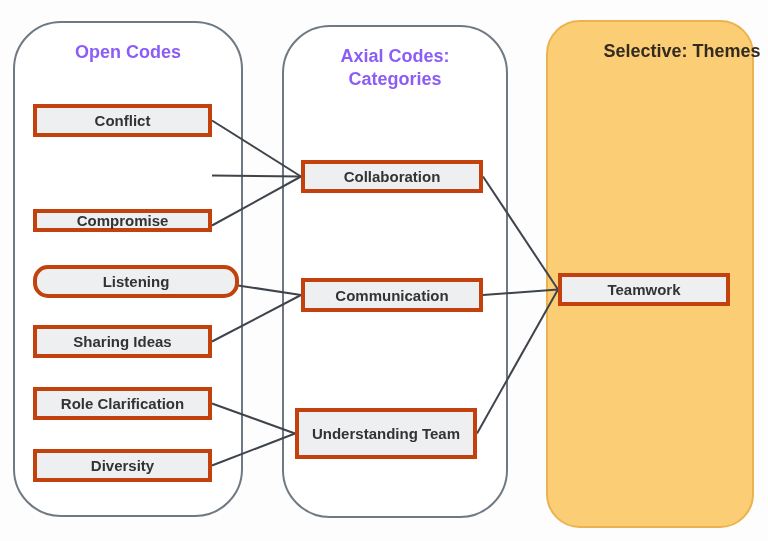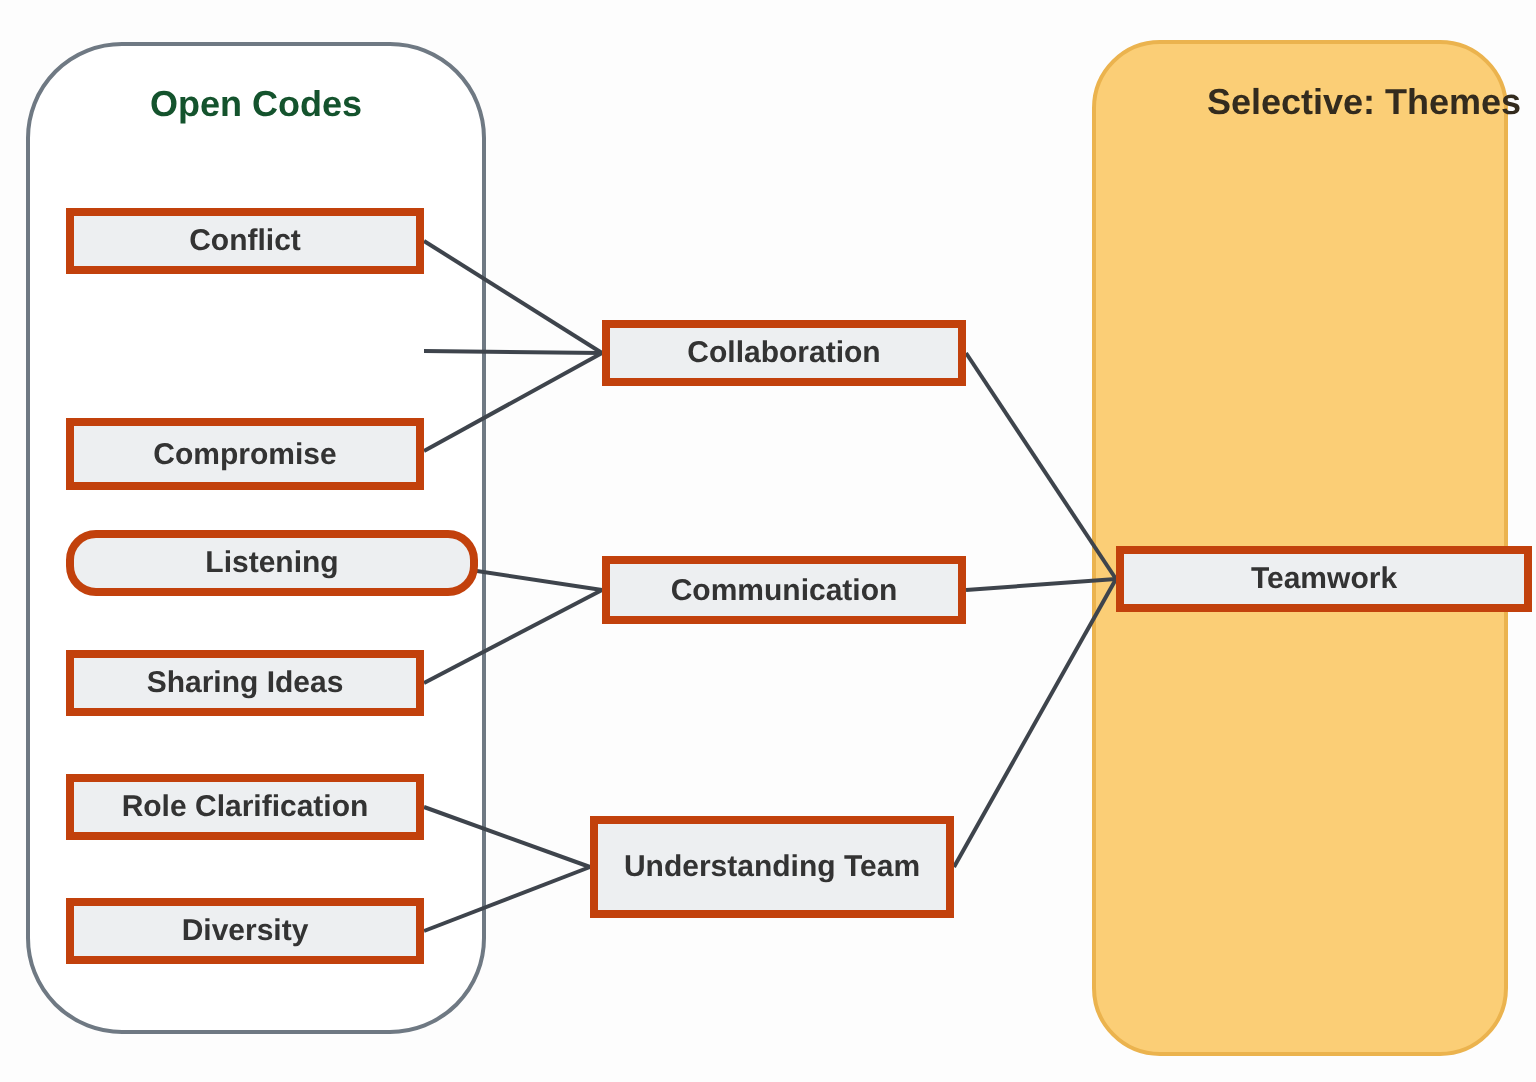--- a/index.html
+++ b/index.html
@@ -10,42 +10,42 @@
   
   .container { position: absolute; box-sizing: border-box; background: #ffffff;
                border: 2px solid #6F7983; border-radius: 48px; z-index: 0; }
   .c-open     { left: 13px;  top: 21px; width: 230px; height: 496px; }
   .c-axial    { left: 282px; top: 25px; width: 226px; height: 493px; }
   .c-selective{ left: 546px; top: 20px; width: 208px; height: 508px;
                 background: #FBCE76; border-color: #EBB34E; border-radius: 34px; }
 
   .container-title { position: absolute; width: 100%; text-align: center;
                      top: 18px; font-size: 18px; font-weight: bold;
-                     color: #14532d; line-height: 23px; }
+                     color: #8b5cf6; line-height: 23px; }
   .c-selective .container-title { color: #332B1E; padding-left: 32px; }
 
   
   #lines { position: absolute; left: 0; top: 0; z-index: 1; pointer-events: none; }
 
   
   .node { position: absolute; box-sizing: border-box; z-index: 2;
           background: #EDEFF1; border: 4px solid #c2410c;
           display: flex; align-items: center; justify-content: center;
           font-size: 15px; font-weight: bold; color: #333333; }
   .n-conflict          { left: 33px;  top: 104px; width: 179px; height: 33px; }
   .n-equality          { left: 33px;  top: 159px; width: 179px; height: 33px; }
-  .n-compromise        { left: 33px;  top: 209px; width: 179px; height: 36px; }
+  .n-compromise        { left: 33px;  top: 209px; width: 179px; height: 23px; }
   .n-listening         { left: 33px;  top: 265px; width: 206px; height: 33px; border-radius: 15px; }
   .n-sharing-ideas     { left: 33px;  top: 325px; width: 179px; height: 33px; }
   .n-role-clarification{ left: 33px;  top: 387px; width: 179px; height: 33px; }
   .n-diversity         { left: 33px;  top: 449px; width: 179px; height: 33px; }
   .n-collaboration     { left: 301px; top: 160px; width: 182px; height: 33px; }
   .n-communication     { left: 301px; top: 278px; width: 182px; height: 34px; }
   .n-understanding-team{ left: 295px; top: 408px; width: 182px; height: 51px; }
-  .n-teamwork          { left: 558px; top: 273px; width: 208px; height: 33px; }
+  .n-teamwork          { left: 558px; top: 273px; width: 172px; height: 33px; }
 </style>
 </head>
 <body>
 
 <div id="canvas">
 
   <svg id="lines" width="768" height="541" viewBox="0 0 768 541">
       <line x1="212" y1="120.5" x2="301" y2="176.5" stroke="#3E444C" stroke-width="2"></line>
       <line x1="212" y1="175.5" x2="301" y2="176.5" stroke="#3E444C" stroke-width="2"></line>
       <line x1="212" y1="225.5" x2="301" y2="176.5" stroke="#3E444C" stroke-width="2"></line>
@@ -55,20 +55,26 @@
       <line x1="212" y1="465.5" x2="295" y2="433.5" stroke="#3E444C" stroke-width="2"></line>
       <line x1="483" y1="176.5" x2="558" y2="289.5" stroke="#3E444C" stroke-width="2"></line>
       <line x1="483" y1="295" x2="558" y2="289.5" stroke="#3E444C" stroke-width="2"></line>
       <line x1="477" y1="433.5" x2="558" y2="289.5" stroke="#3E444C" stroke-width="2"></line>
     </svg>
 
   <div class="container c-open">
     <div class="container-title">Open Codes</div>
   </div>
 
+  <div class="container c-axial">
+    <div class="container-title">
+      <div>Axial Codes:</div>
+      <div>Categories</div>
+    </div>
+  </div>
 
   <div class="container c-selective">
     <div class="container-title">Selective: Themes</div>
   </div>
 
   <div class="node n-conflict">Conflict</div>
   <div class="node n-compromise">Compromise</div>
   <div class="node n-listening">Listening</div>
   <div class="node n-sharing-ideas">Sharing Ideas</div>
   <div class="node n-role-clarification">Role Clarification</div>

